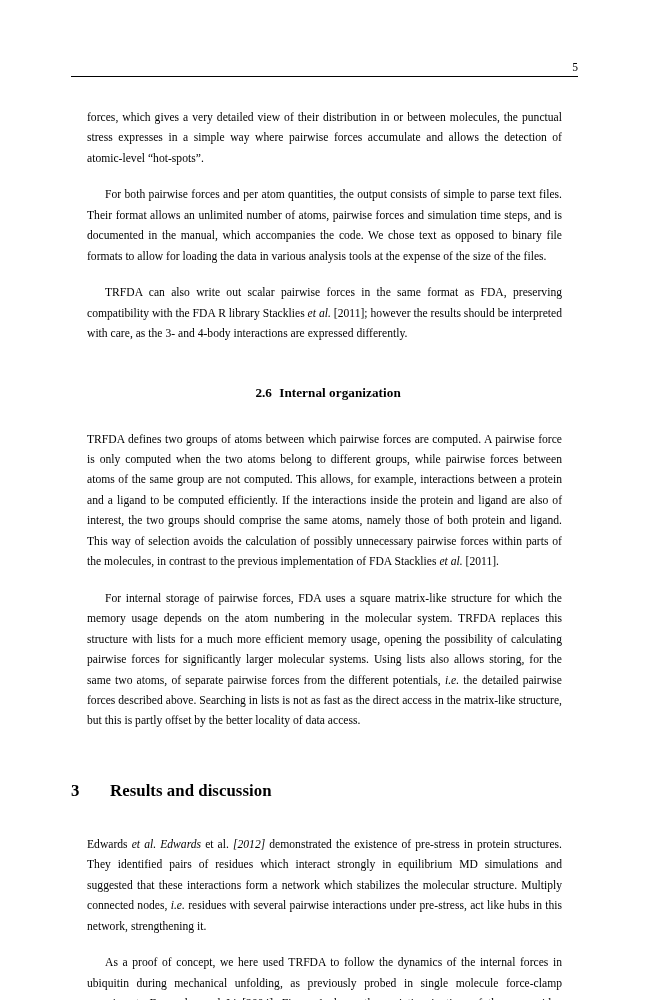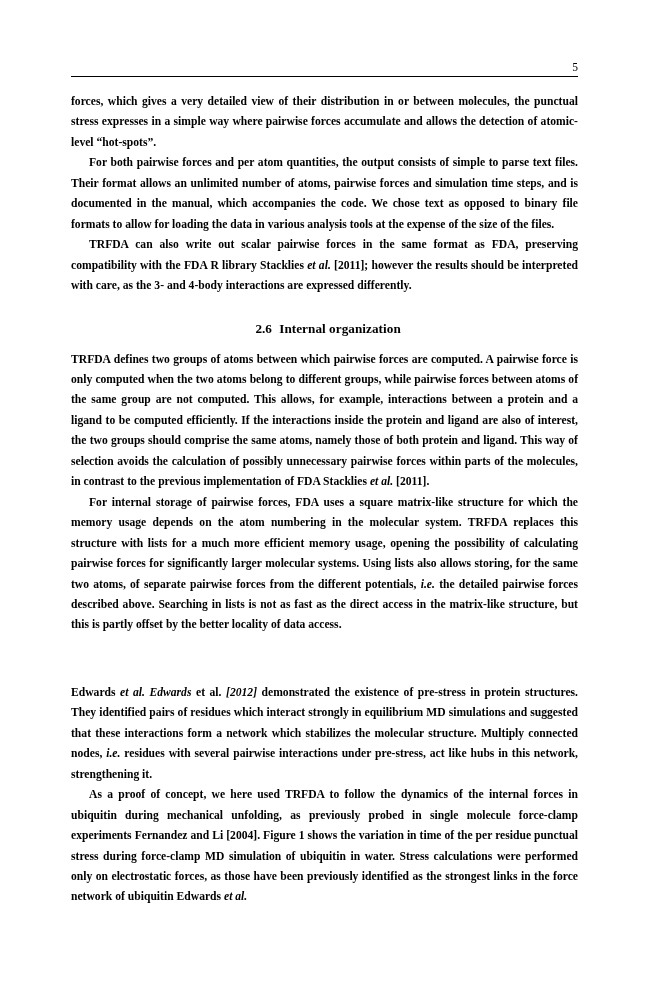--- a/index.html
+++ b/index.html
@@ -52,29 +52,28 @@
 
   
   .content {
     position: absolute;
     top: 92px;
     left: 0;
     width: 507px;
   }
 
   p.para {
-    margin: 0;
+    margin: 16px;
     font-size: 11.6px;
     line-height: 20.45px;
     text-align: justify;
     text-justify: inter-word;
     hyphens: manual;
     -webkit-hyphens: manual;
     letter-spacing: 0.01px;
-    font-weight: bold;
   }
   p.indent {
     text-indent: 18px;
   }
 
   i, .it {
     font-style: italic;
   }
 
   
@@ -135,20 +134,21 @@
     <h2 class="subsection"><span class="num">2.6</span><span>Internal organization</span></h2>
 
     <div class="sp-after-subsection"></div>
 
     <p class="para"><span>TRFDA defines two groups of atoms between which pairwise forces are computed. A pairwise force is only computed when the two atoms belong to different groups, while pairwise forces between atoms of the same group are not computed. This allows, for example, interactions between a protein and a ligand to be computed efficiently. If the interactions inside the protein and ligand are also of interest, the two groups should comprise the same atoms, namely those of both protein and ligand. This way of selection avoids the calculation of possibly unnecessary pairwise forces within parts of the molecules, in contrast to the previous implementation of FDA Stacklies </span><i>et al.</i><span> [2011].</span></p>
 
     <p class="para indent"><span>For internal storage of pairwise forces, FDA uses a square matrix-like structure for which the memory usage depends on the atom numbering in the molecular system. TRFDA replaces this structure with lists for a much more efficient memory usage, opening the possibility of calculating pairwise forces for significantly larger molecular systems. Using lists also allows storing, for the same two atoms, of separate pairwise forces from the different potentials, </span><i>i.e.</i><span> the detailed pairwise forces described above. Searching in lists is not as fast as the direct access in the matrix-like structure, but this is partly offset by the better locality of data access.</span></p>
 
     <div class="sp-before-section"></div>
 
+    <h1 class="section"><span class="num">3</span><span>Results and discussion</span></h1>
 
     <div class="sp-after-section"></div>
 
     <p class="para"><span>Edwards </span><i>et al. Edwards</i><span> et al. </span><i>[2012]</i><span> demonstrated the existence of pre-stress in protein structures. They identified pairs of residues which interact strongly in equilibrium MD simulations and suggested that these interactions form a network which stabilizes the molecular structure. Multiply connected nodes, </span><i>i.e.</i><span> residues with several pairwise interactions under pre-stress, act like hubs in this network, strengthening it.</span></p>
 
     <p class="para indent"><span>As a proof of concept, we here used TRFDA to follow the dynamics of the internal forces in ubiquitin during mechanical unfolding, as previously probed in single molecule force-clamp experiments Fernandez and Li [2004]. Figure 1 shows the variation in time of the per residue punctual stress during force-clamp MD simulation of ubiquitin in water. Stress calculations were performed only on electrostatic forces, as those have been previously identified as the strongest links in the force network of ubiquitin Edwards </span><i>et al.</i></p>
 
   </div>
 </div>
 

